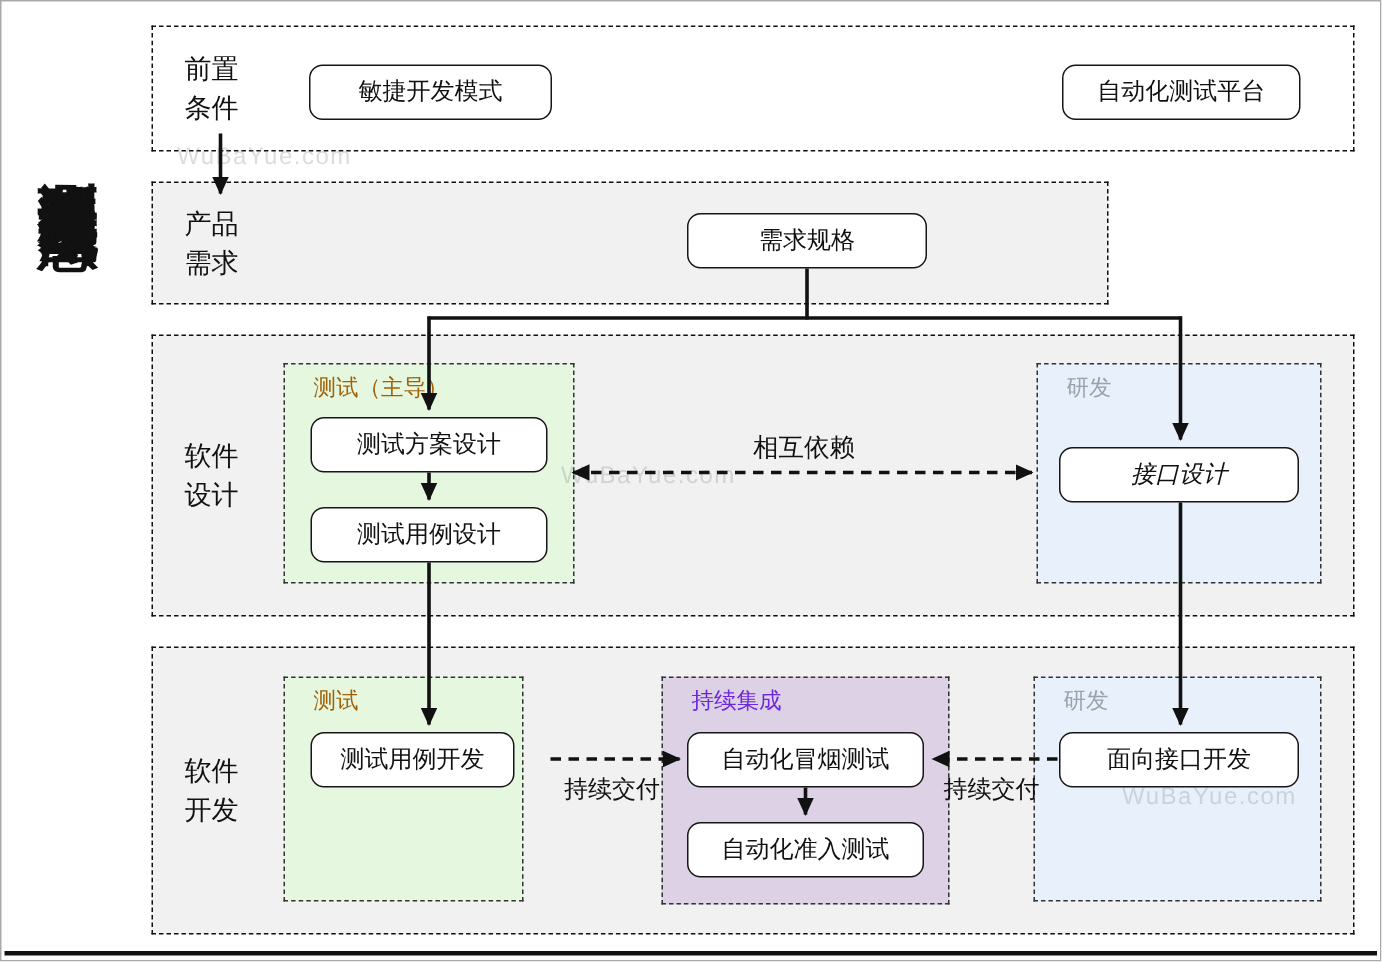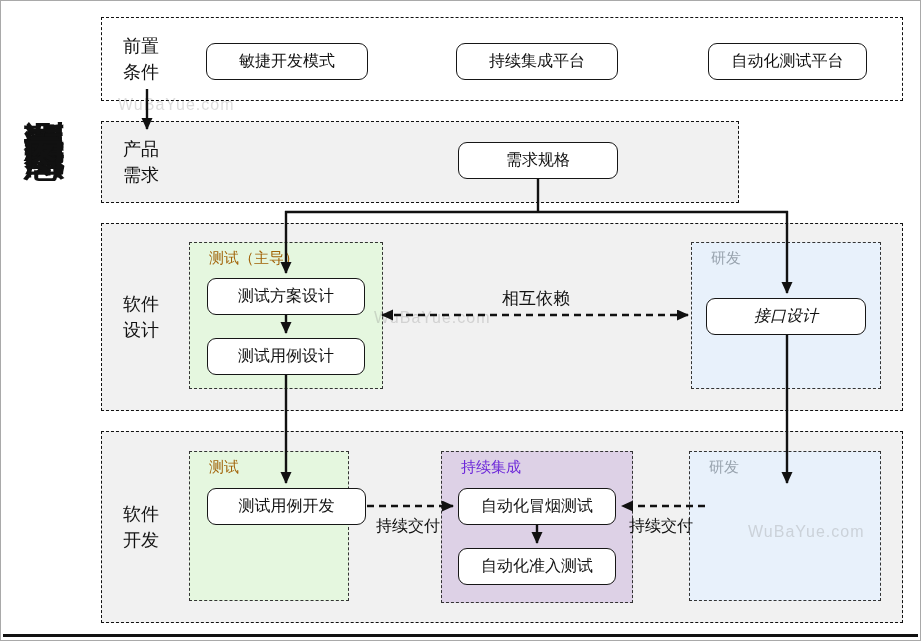--- a/index.html
+++ b/index.html
@@ -50,29 +50,29 @@
     <div class="group-label">测试</div>
   </div>
   <div class="group" style="left:440px;top:450px;width:192px;height:152px;background:#ddd1e6;">
     <div class="group-label" style="color:#6d28d9;">持续集成</div>
   </div>
   <div class="group" style="left:688px;top:450px;width:192px;height:150px;background:#e8f1fb;">
     <div class="group-label" style="color:#98a3ae;">研发</div>
   </div>
 
   <div class="node" style="left:205px;top:42px;width:162px;">敏捷开发模式</div>
-  <div class="node" style="left:455px;top:42px;width:162px;">持续集成平台</div>
   <div class="node" style="left:707px;top:42px;width:159px;">自动化测试平台</div>
   <div class="node" style="left:457px;top:141px;width:160px;">需求规格</div>
   <div class="node" style="left:206px;top:277px;width:158px;">测试方案设计</div>
   <div class="node" style="left:206px;top:337px;width:158px;">测试用例设计</div>
   <div class="node" style="left:705px;top:297px;width:160px;font-style:italic;">接口设计</div>
-  <div class="node" style="left:206px;top:487px;width:159px;">测试用例开发</div>
+  <div class="node" style="left:206px;top:487px;width:136px;">测试用例开发</div>
   <div class="node" style="left:457px;top:487px;width:158px;">自动化冒烟测试</div>
   <div class="node" style="left:457px;top:547px;width:158px;">自动化准入测试</div>
+  <div class="node" style="left:705px;top:487px;width:160px;">面向接口开发</div>
 
   <div class="edge-label" style="left:465px;top:286px;width:140px;text-align:center;">相互依赖</div>
   <div class="edge-label small" style="left:375px;top:515px;">持续交付</div>
   <div class="edge-label small" style="left:628px;top:515px;">持续交付</div>
 
   <div class="watermark" style="left:117px;top:95px;">WuBaYue.com</div>
   <div class="watermark" style="left:373px;top:308px;">WuBaYue.com</div>
   <div class="watermark" style="left:747px;top:522px;">WuBaYue.com</div>
 
   <svg class="arrows" width="921" height="641" viewBox="0 0 921 641">

